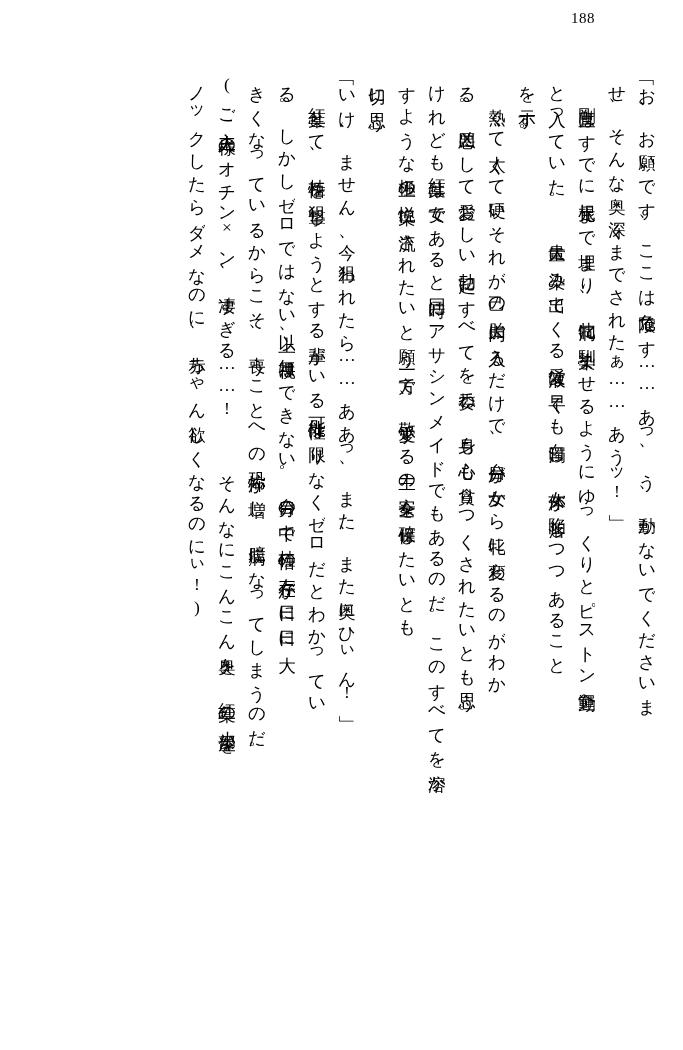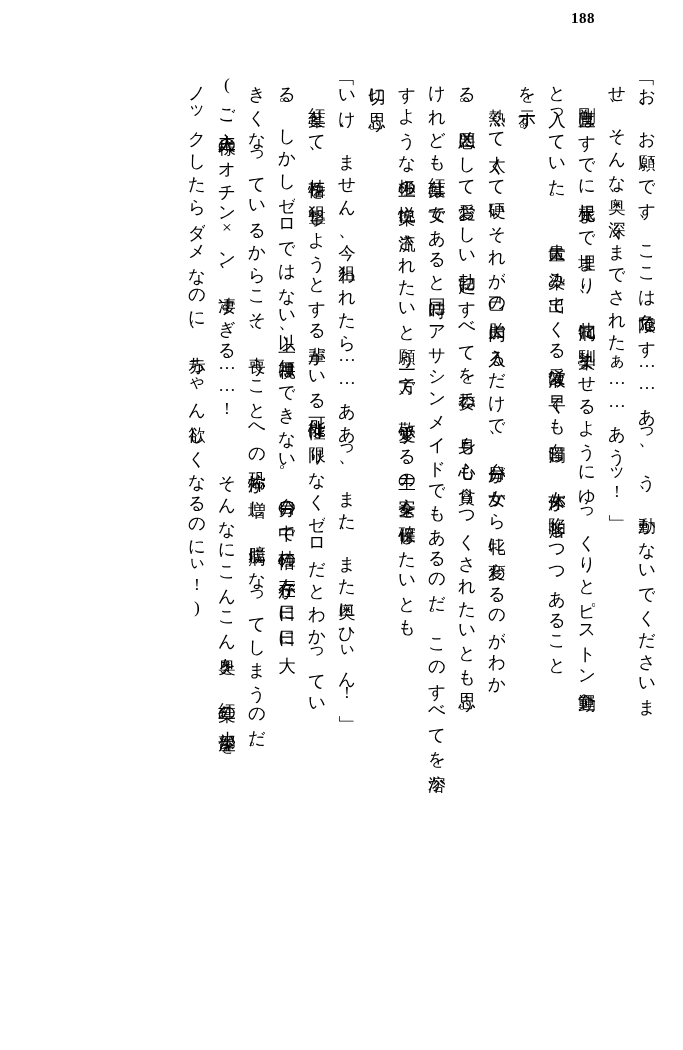--- a/index.html
+++ b/index.html
@@ -19,21 +19,21 @@
     width: 683px;
     height: 1050px;
     background: #ffffff;
     box-sizing: border-box;
   }
   .page-number {
     position: absolute;
     top: 10px;
     right: 88px;
     font-size: 15px;
-    font-weight: bold;
+    font-weight: normal;
     letter-spacing: 0.5px;
     font-family: "Liberation Serif", "DejaVu Serif", serif;
   }
   .text-block {
     position: absolute;
     top: 74px;
     left: 28px;
     right: 28px;
     height: 950px;
     display: flex;

